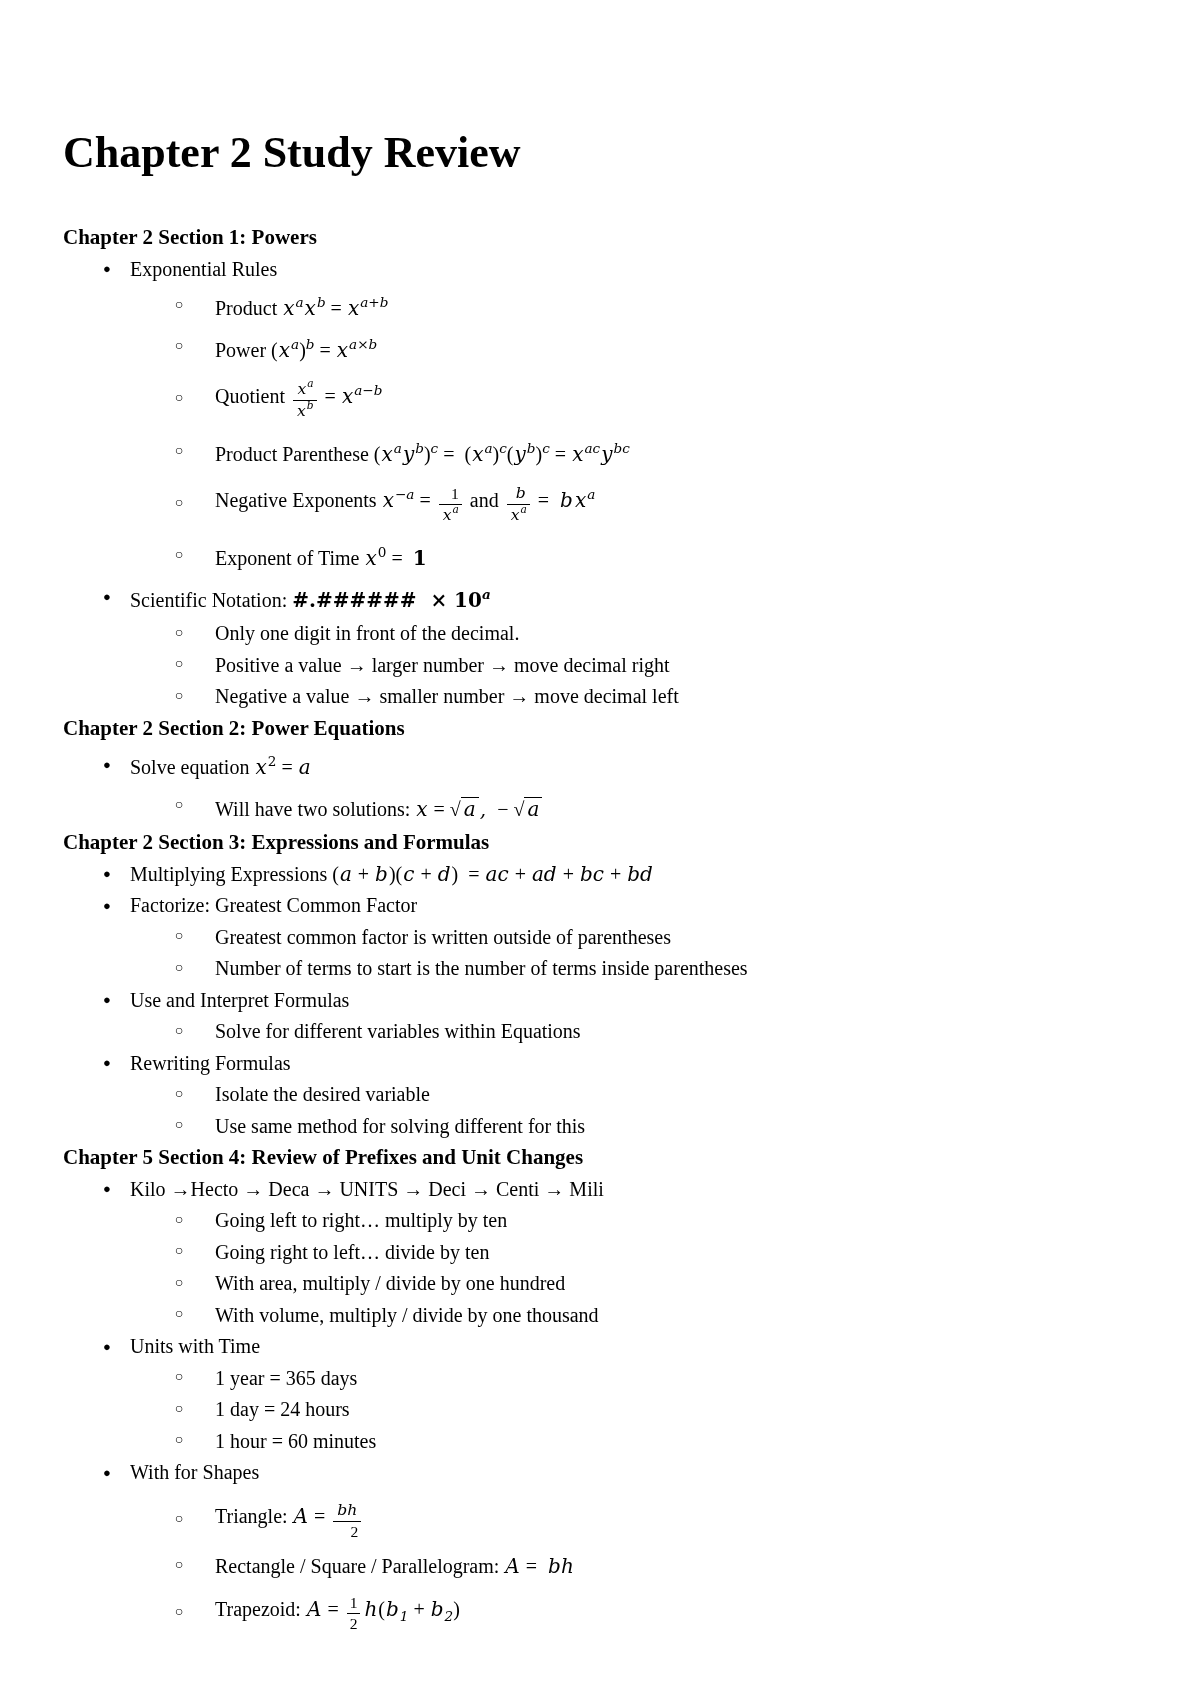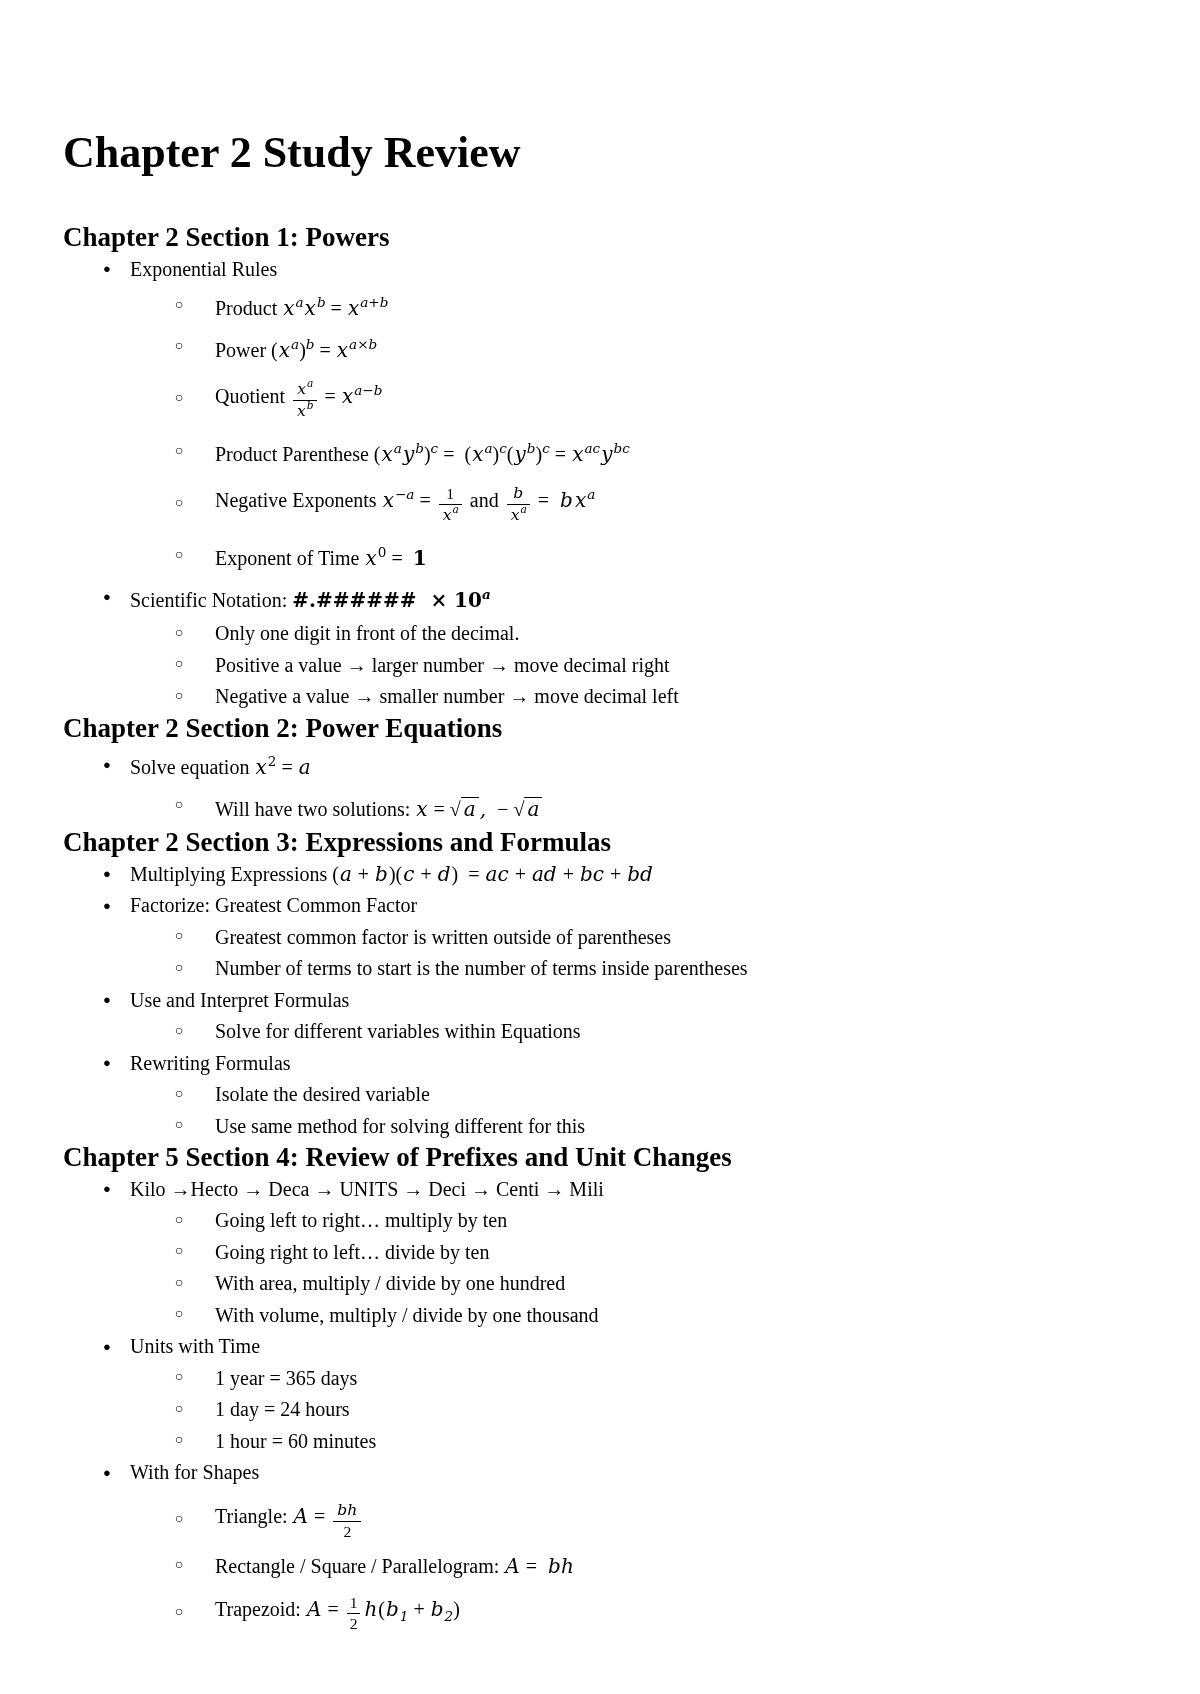--- a/index.html
+++ b/index.html
@@ -11,21 +11,21 @@
     font-family:"Liberation Serif", serif;
     overflow:hidden;
   }
   .doc { position:absolute; left:63px; top:78px; right:30px;margin-top:47px; }
   .title {
     font-size:44px; font-weight:bold; line-height:1.25;
     margin:0 0 42px 0;
     font-family:"Liberation Serif", serif;
   }
   .line { position:relative; font-size:20px; line-height:31.5px; min-height:31.5px; }
-  .line.section { font-weight:bold; font-size:27px; }
+  .line.section { font-weight:bold; font-size:21px; }
   .line.b1 { padding-left:67px; }
   .line.b2 { padding-left:152px; }
   .bullet {
     position:absolute; top:50%; transform:translateY(-55%);
     width:20px; text-align:center; line-height:1;
   }
   .b1 .bullet { left:34px; font-size:13px; }
   .b2 .bullet { left:106px; font-size:14px; }
   .ltext { white-space:pre-wrap; }
   .line.has-sup { padding-top:8px; padding-bottom:2px; }
@@ -35,21 +35,21 @@
   .mv { font-style:italic; font-family:"DejaVu Serif", serif; padding:0 1px; }
   .mb { font-weight:bold; font-family:"DejaVu Serif", serif; }
   .sup, .supu, .bsup, .sub {
     font-size:0.68em; font-family:"DejaVu Serif", serif; line-height:0;
   }
   .sup  { vertical-align:0.62em; font-style:italic; }
   .supu { vertical-align:0.62em; font-style:normal; }
   .bsup { vertical-align:0.62em; font-style:italic; font-weight:bold; }
   .sub  { vertical-align:-0.38em; font-style:italic; }
   .frac {
-    display:inline-block; vertical-align:-0.85em; text-align:center;
+    display:inline-block; vertical-align:-0.85em; text-align:right;
     font-size:0.78em; line-height:1.15; margin:0 3px;
   }
   .frac .num { display:block; border-bottom:1.5px solid #000; padding:0 3px 1px 3px; }
   .frac .den { display:block; padding:1px 3px 0 3px; }
   .sqrt { display:inline-block; white-space:nowrap; }
   .sqrt .rsign { font-style:normal; }
   .sqrt .rad { border-top:1.5px solid #000; padding:0 2px; }
 </style>
 </head>
 <body>

